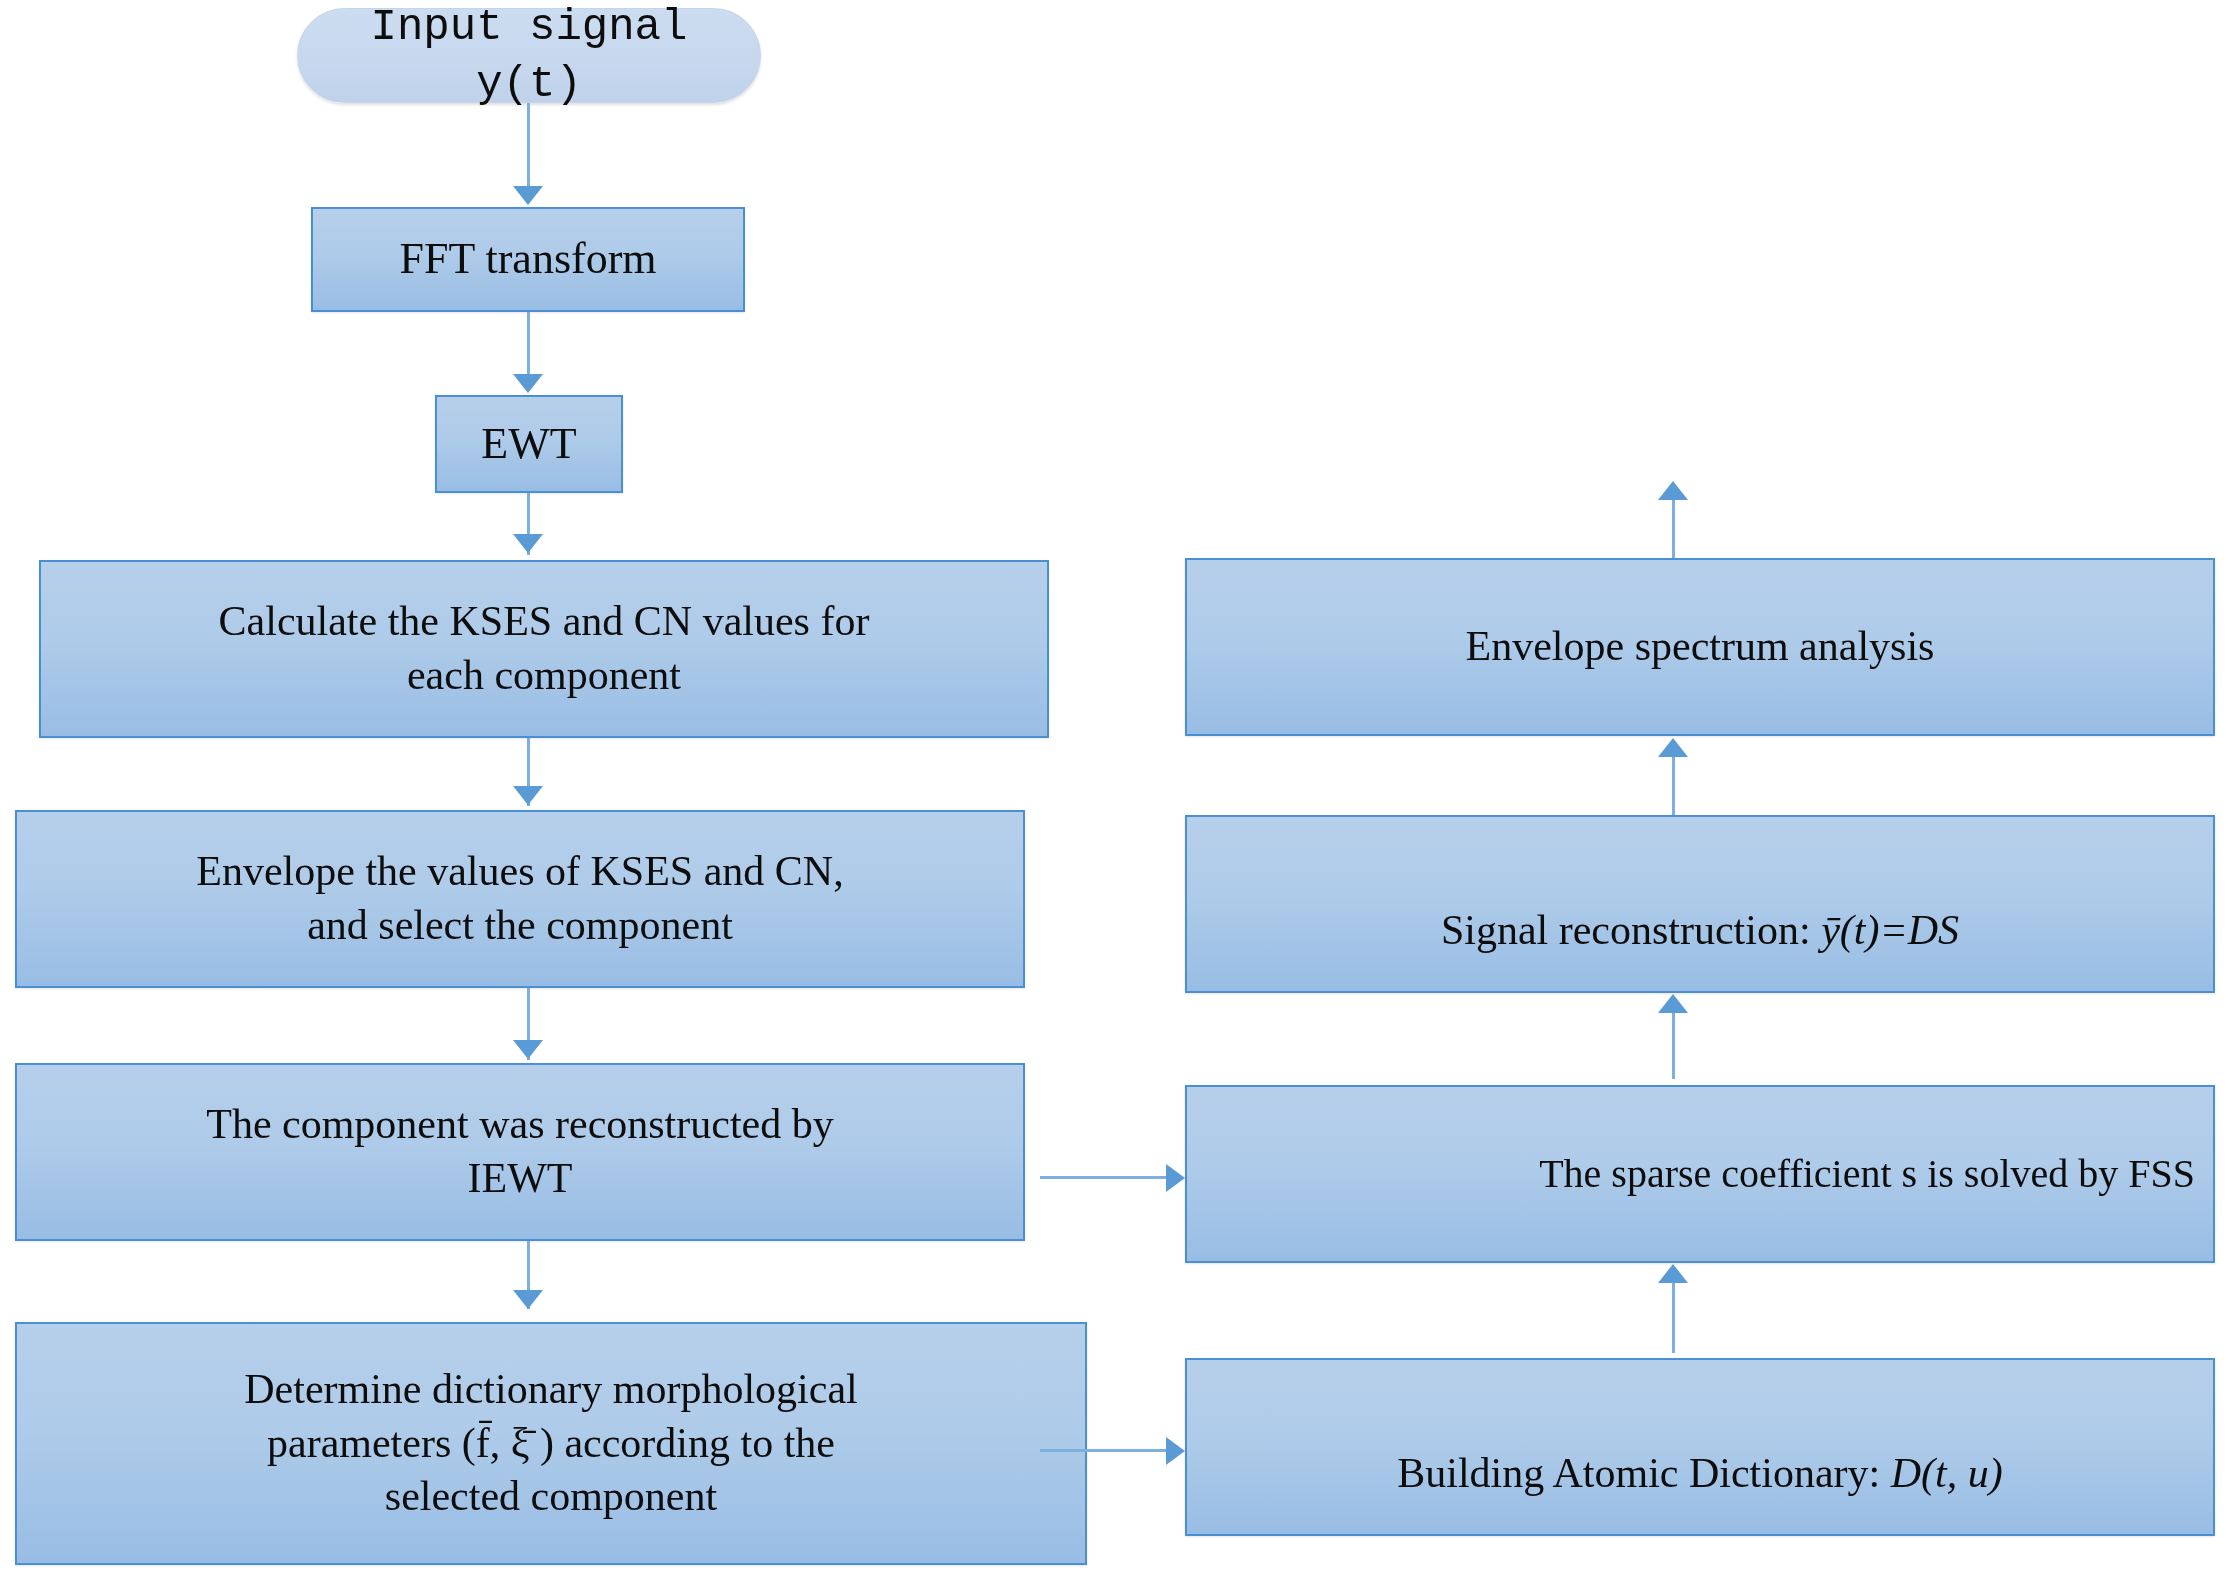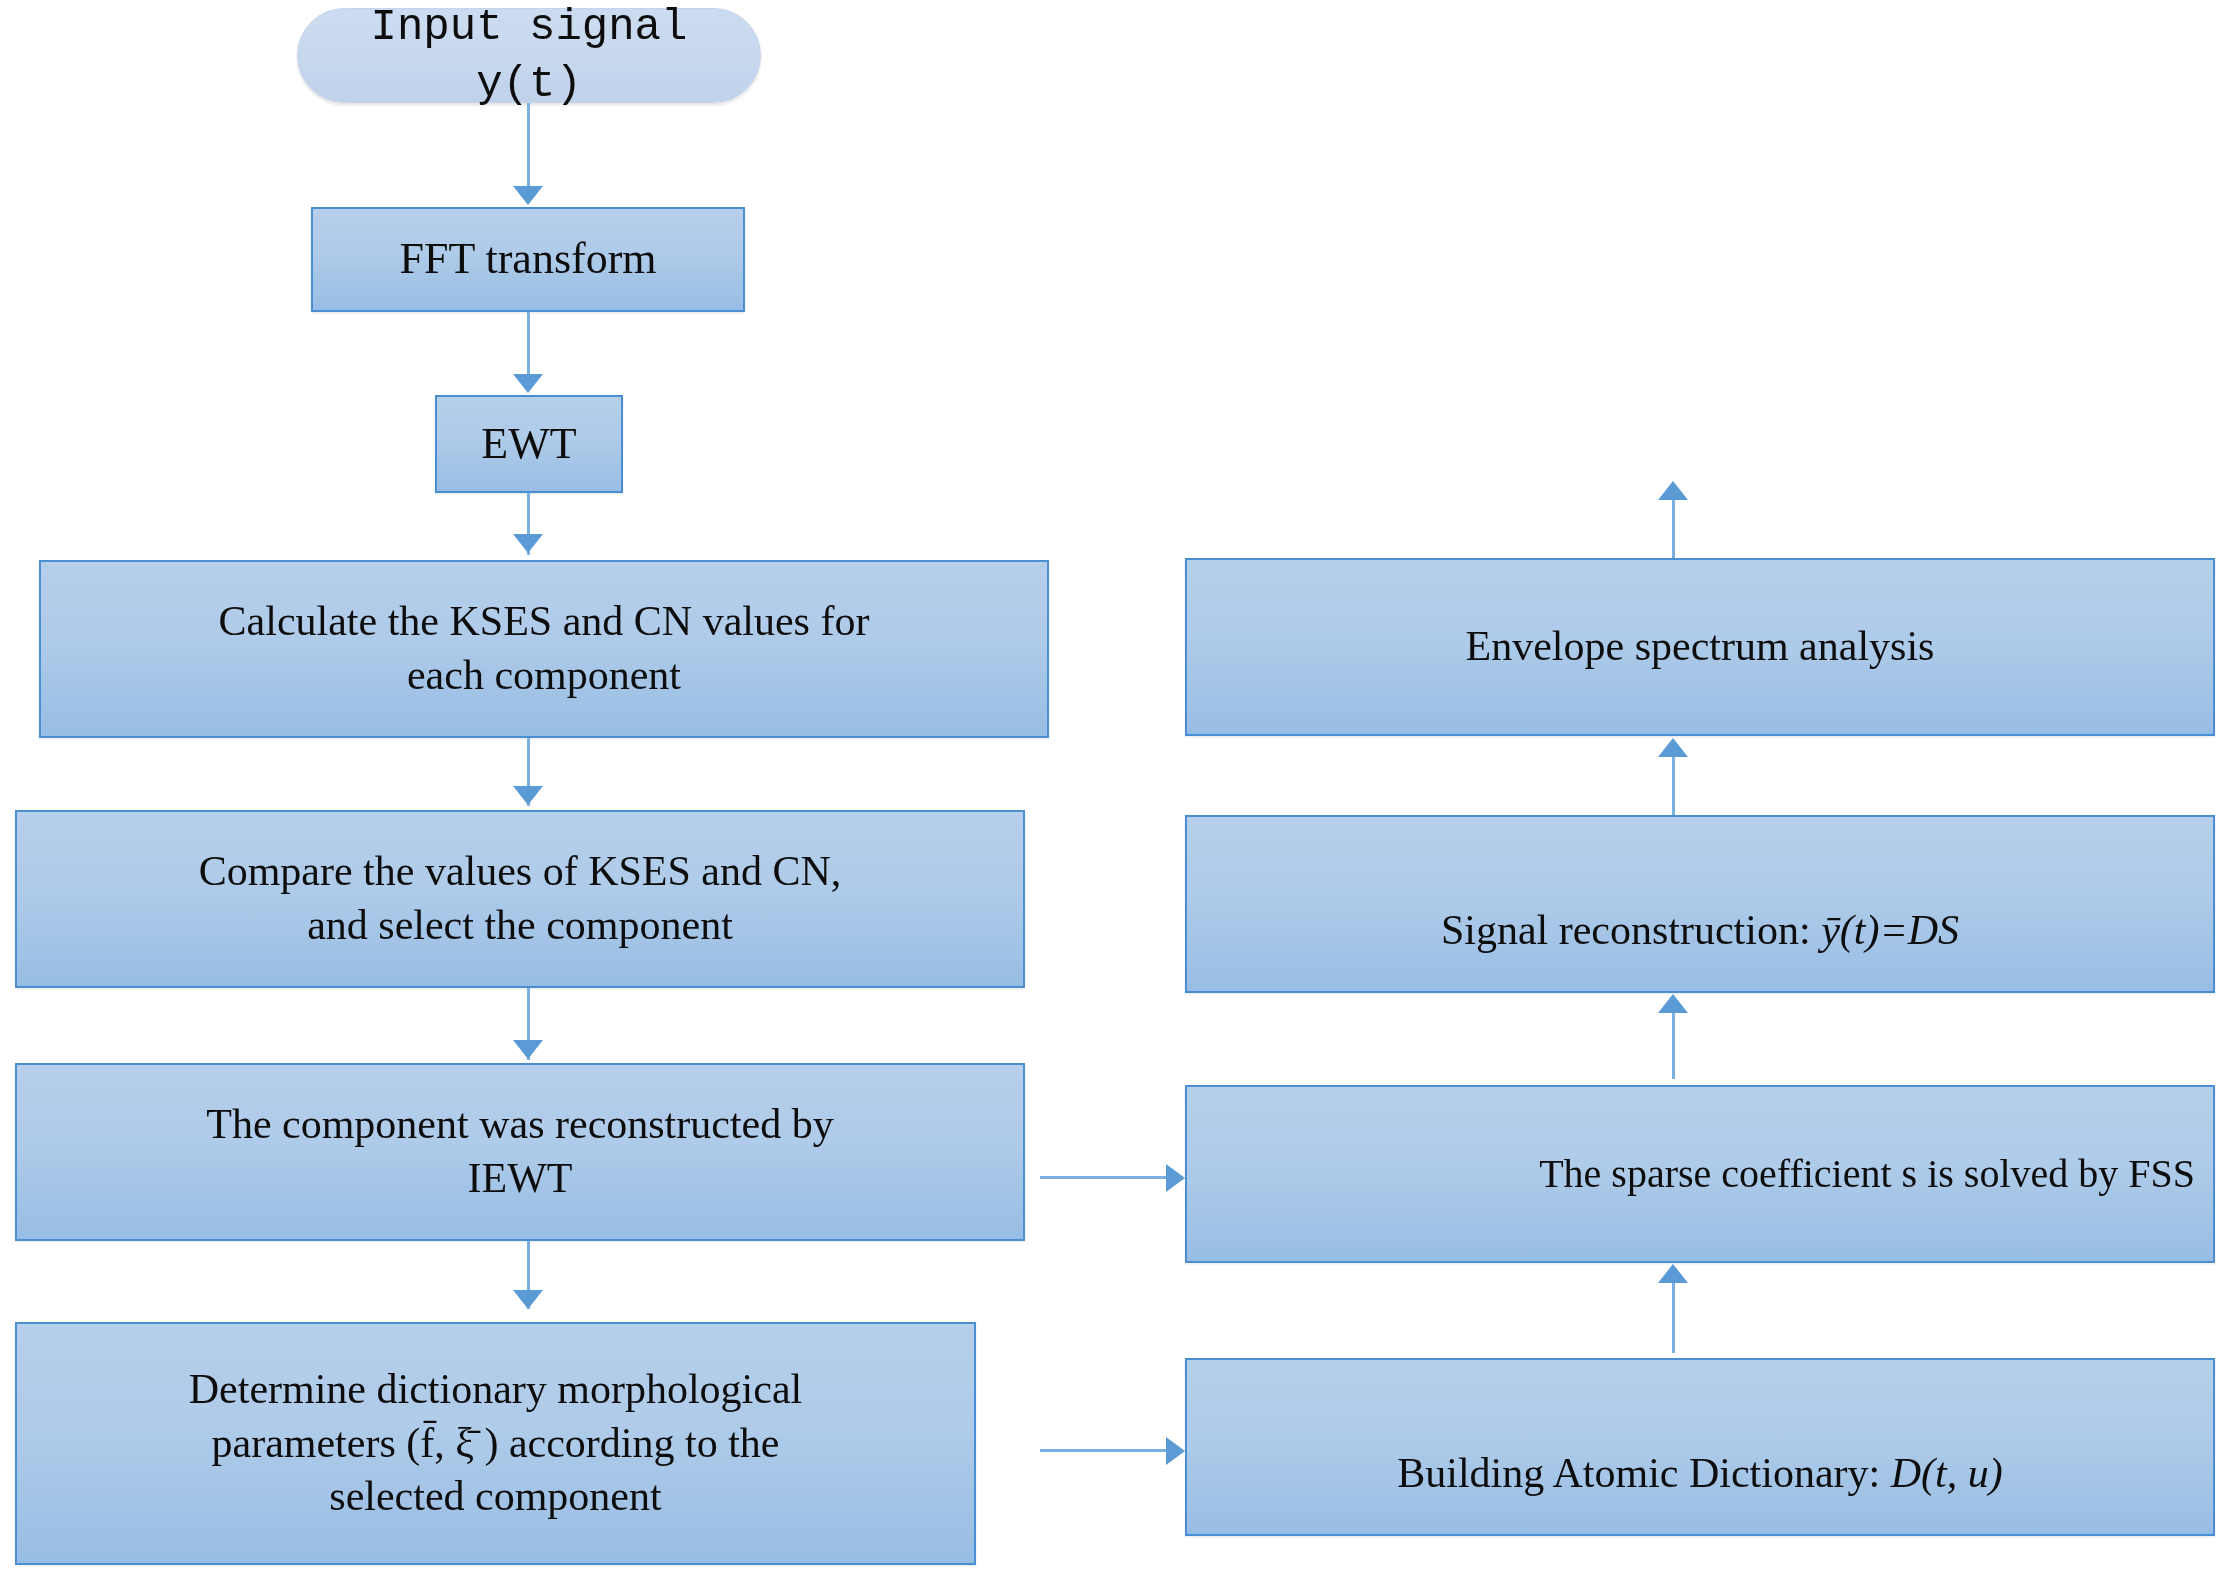--- a/index.html
+++ b/index.html
@@ -112,36 +112,36 @@
 
   <div class="node fs-lg" style="left:15px; top:560px; width:1010px; height:178px;margin-left:24px;">
     <span class="txt">Calculate the KSES and CN values for
 each component</span>
   </div>
 
   <div class="vline" style="left:527px; top:738px; height:68px;"></div>
   <div class="arrow-down" style="left:513px; top:786px;"></div>
 
   <div class="node fs-lg" style="left:15px; top:810px; width:1010px; height:178px;">
-    <span class="txt">Compare the values of  KSES and CN,
+    <span class="txt">Envelope the values of  KSES and CN,
 and select the component</span>
   </div>
 
   <div class="vline" style="left:527px; top:988px; height:72px;"></div>
   <div class="arrow-down" style="left:513px; top:1040px;"></div>
 
   <div class="node fs-lg" style="left:15px; top:1063px; width:1010px; height:178px;">
     <span class="txt">The component was reconstructed by
 IEWT</span>
   </div>
 
   <div class="vline" style="left:527px; top:1241px; height:68px;"></div>
   <div class="arrow-down" style="left:513px; top:1290px;"></div>
 
-  <div class="node fs-lg" style="left:15px; top:1322px; width:961px; height:243px;">
+  <div class="node fs-lg" style="left:15px; top:1322px; width:1072px; height:243px;">
     <span class="txt">Determine dictionary morphological
 parameters (f̄, ξ̄ ) according to  the
 selected component</span>
   </div>
 
   <div class="hline" style="left:1040px; top:1176px; width:130px;"></div>
   <div class="arrow-right" style="left:1166px; top:1164px;"></div>
 
   <div class="hline" style="left:1040px; top:1449px; width:130px;"></div>
   <div class="arrow-right" style="left:1166px; top:1437px;"></div>

